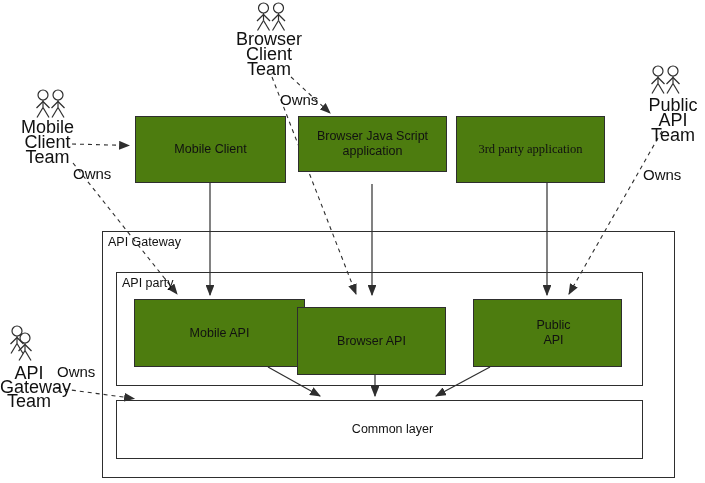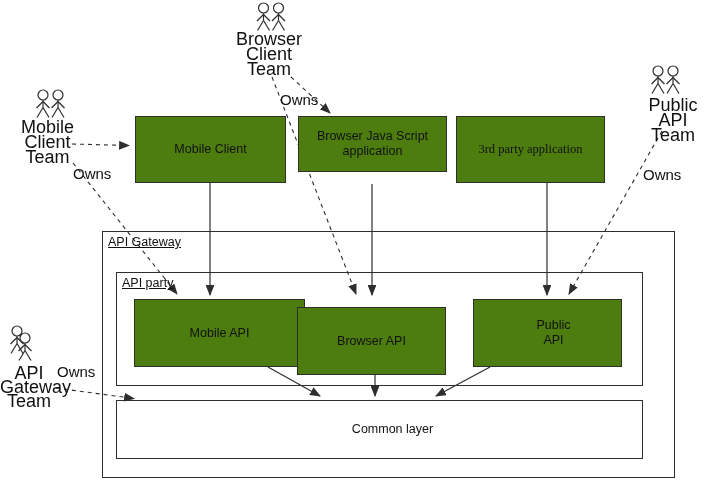--- a/index.html
+++ b/index.html
@@ -11,21 +11,21 @@
   .node{
     position:absolute;z-index:2;border:1.4px solid #2e2e2e;background:#4d7c0f;
     display:flex;align-items:center;justify-content:center;text-align:center;
     font-size:12.5px;line-height:15px;white-space:pre-line;box-sizing:border-box;
   }
   .container-box{
     position:absolute;z-index:2;border:1.4px solid #2e2e2e;background:transparent;
     box-sizing:border-box;pointer-events:none;
   }
   .container-label{
-    position:absolute;left:5px;top:3px;font-size:12.5px;white-space:nowrap;text-decoration:underline;
+    position:absolute;left:5px;top:3px;font-size:12.5px;white-space:nowrap;
   }
   .team-label{
     position:absolute;z-index:3;font-size:18px;line-height:15px;
     text-align:center;white-space:pre-line;
   }
   .owns-label{
     position:absolute;z-index:3;font-size:15px;white-space:nowrap;
   }
 </style>
 </head>

